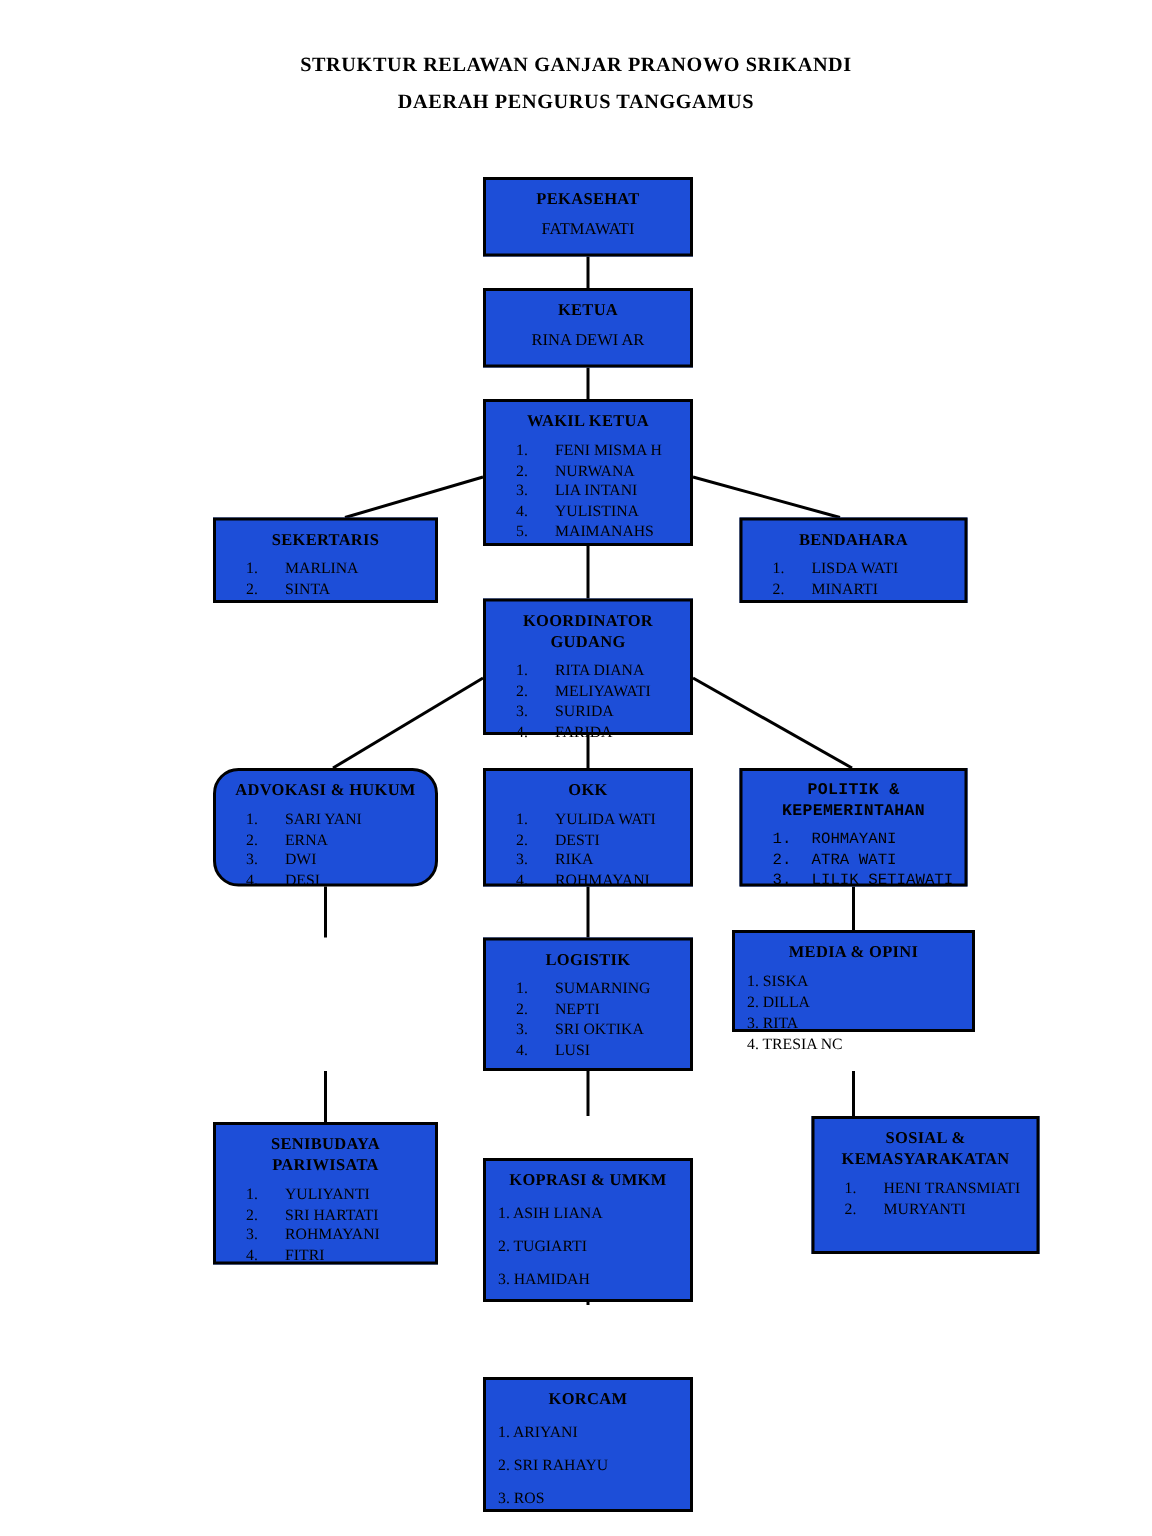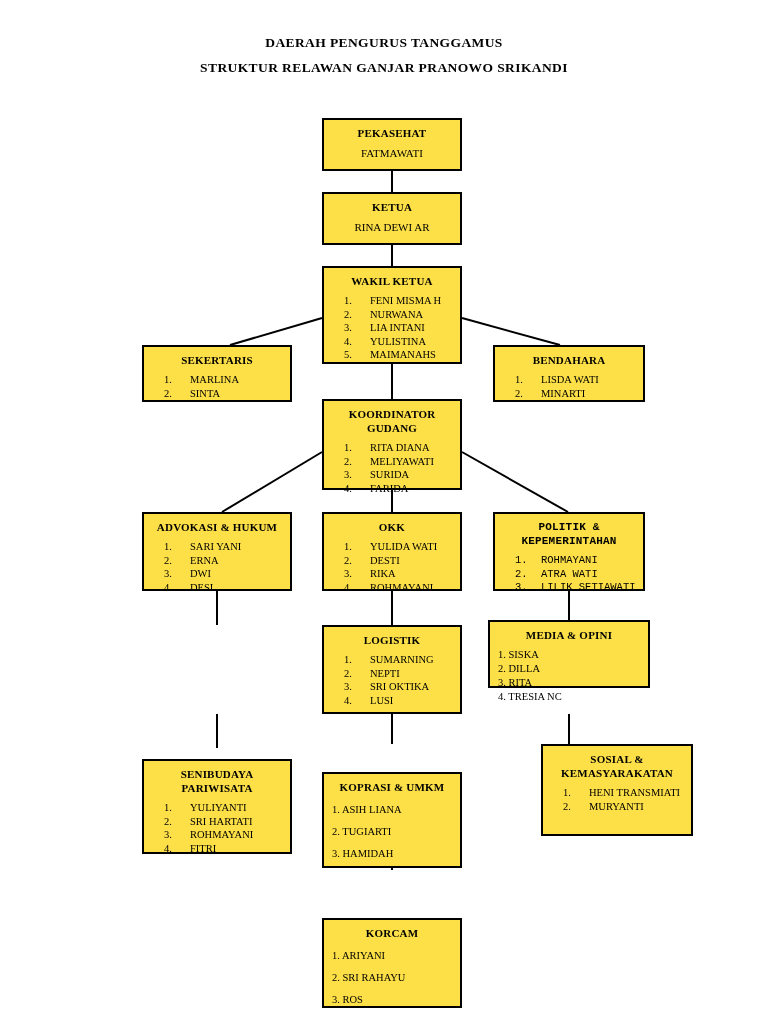--- a/index.html
+++ b/index.html
@@ -44,21 +44,21 @@
     left: 0; top: 0;
     width: 768px;
     height: 1024px;
     pointer-events: none;
   }
 
   
   .node {
     position: absolute;
     box-sizing: border-box;
-    background: #fde047;
+    background: #1d4ed8;
     border: 2.5px solid #000000;
     padding: 6px 0 4px 0;
   }
   .node-title {
     font-weight: bold;
     font-size: 11px;
     text-align: center;
     line-height: 14px;
     letter-spacing: 0.2px;
     padding: 0 4px;
@@ -109,39 +109,39 @@
   }
   ul.names-loose li { white-space: nowrap; }
 
   
   #node-pekasehat        { left: 322px; top: 118px; width: 140px; height: 53px; }
   #node-ketua            { left: 322px; top: 192px; width: 140px; height: 53px; }
   #node-wakil-ketua      { left: 322px; top: 266px; width: 140px; height: 98px; }
   #node-sekertaris       { left: 142px; top: 345px; width: 150px; height: 57px; }
   #node-bendahara        { left: 493px; top: 345px; width: 152px; height: 57px; }
   #node-koordinator      { left: 322px; top: 399px; width: 140px; height: 91px; }
-  #node-advokasi         { left: 142px; top: 512px; width: 150px; height: 79px; }
+  #node-advokasi         { left: 142px; top: 512px; width: 150px; height: 79px; border-radius: 17px; }
   #node-okk              { left: 322px; top: 512px; width: 140px; height: 79px; }
   #node-politik          { left: 493px; top: 512px; width: 152px; height: 79px; font-family: Liberation Mono, monospace; }
   #node-humas            { left: 142px; top: 625px; width: 150px; height: 89px; }
   #node-logistik         { left: 322px; top: 625px; width: 140px; height: 89px; }
   #node-media            { left: 488px; top: 620px; width: 162px; height: 68px; }
-  #node-senibudaya       { left: 142px; top: 748px; width: 150px; height: 95px; margin-top: 11px; }
+  #node-senibudaya       { left: 142px; top: 748px; width: 150px; height: 95px; }
   #node-koprasi          { left: 322px; top: 744px; width: 140px; height: 96px; margin-top: 28px; }
   #node-sosial           { left: 493px; top: 744px; width: 152px; height: 92px; margin-left: 48px; }
   #node-korcam           { left: 322px; top: 870px; width: 140px; height: 90px; margin-top: 48px; }
 </style>
 </head>
 <body>
 
 <div id="chart-root">
 
   <div class="title-block">
+    <div class="title-line">STRUKTUR RELAWAN GANJAR PRANOWO SRIKANDI</div>
     <div class="title-line">DAERAH PENGURUS TANGGAMUS</div>
-    <div class="title-line">STRUKTUR RELAWAN GANJAR PRANOWO SRIKANDI</div>
   </div>
 
   <svg id="connectors" width="768" height="1024" viewBox="0 0 768 1024">
     <g stroke="#000000" stroke-width="2" fill="none">
 
       <line x1="392" y1="171" x2="392" y2="192"></line>
 
       <line x1="392" y1="245" x2="392" y2="266"></line>
 
       <line x1="322" y1="318" x2="230" y2="345"></line>

